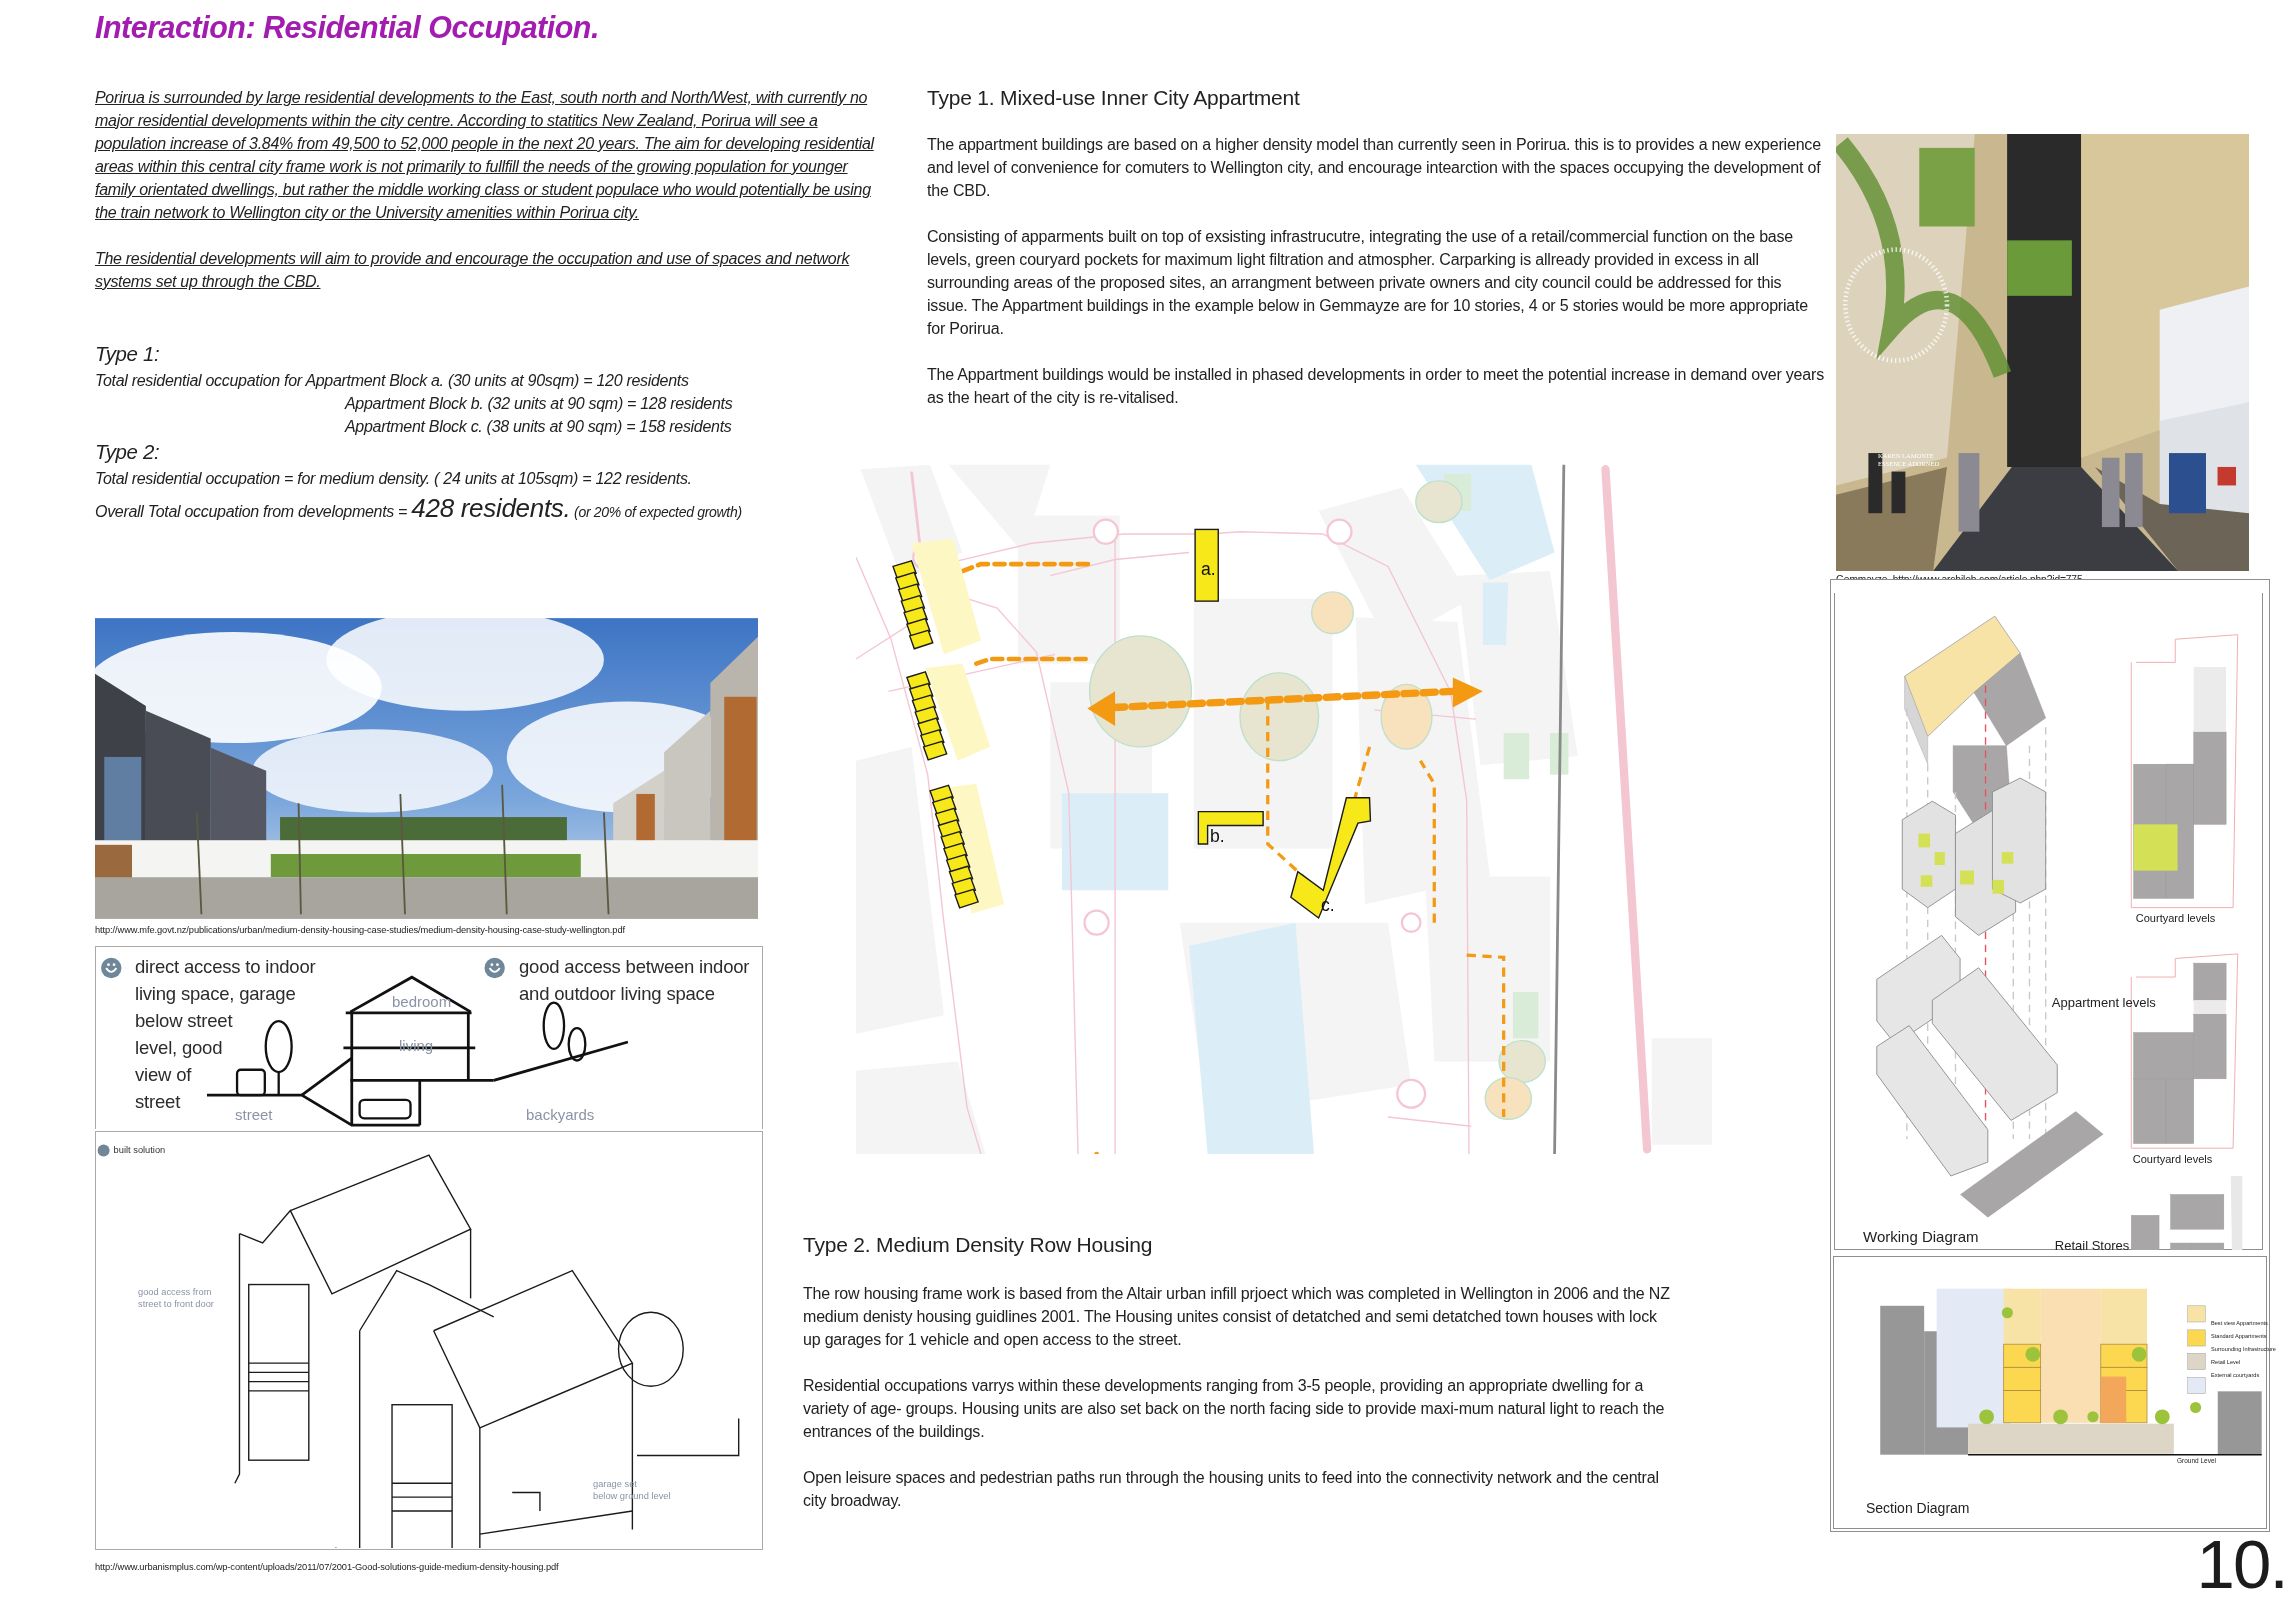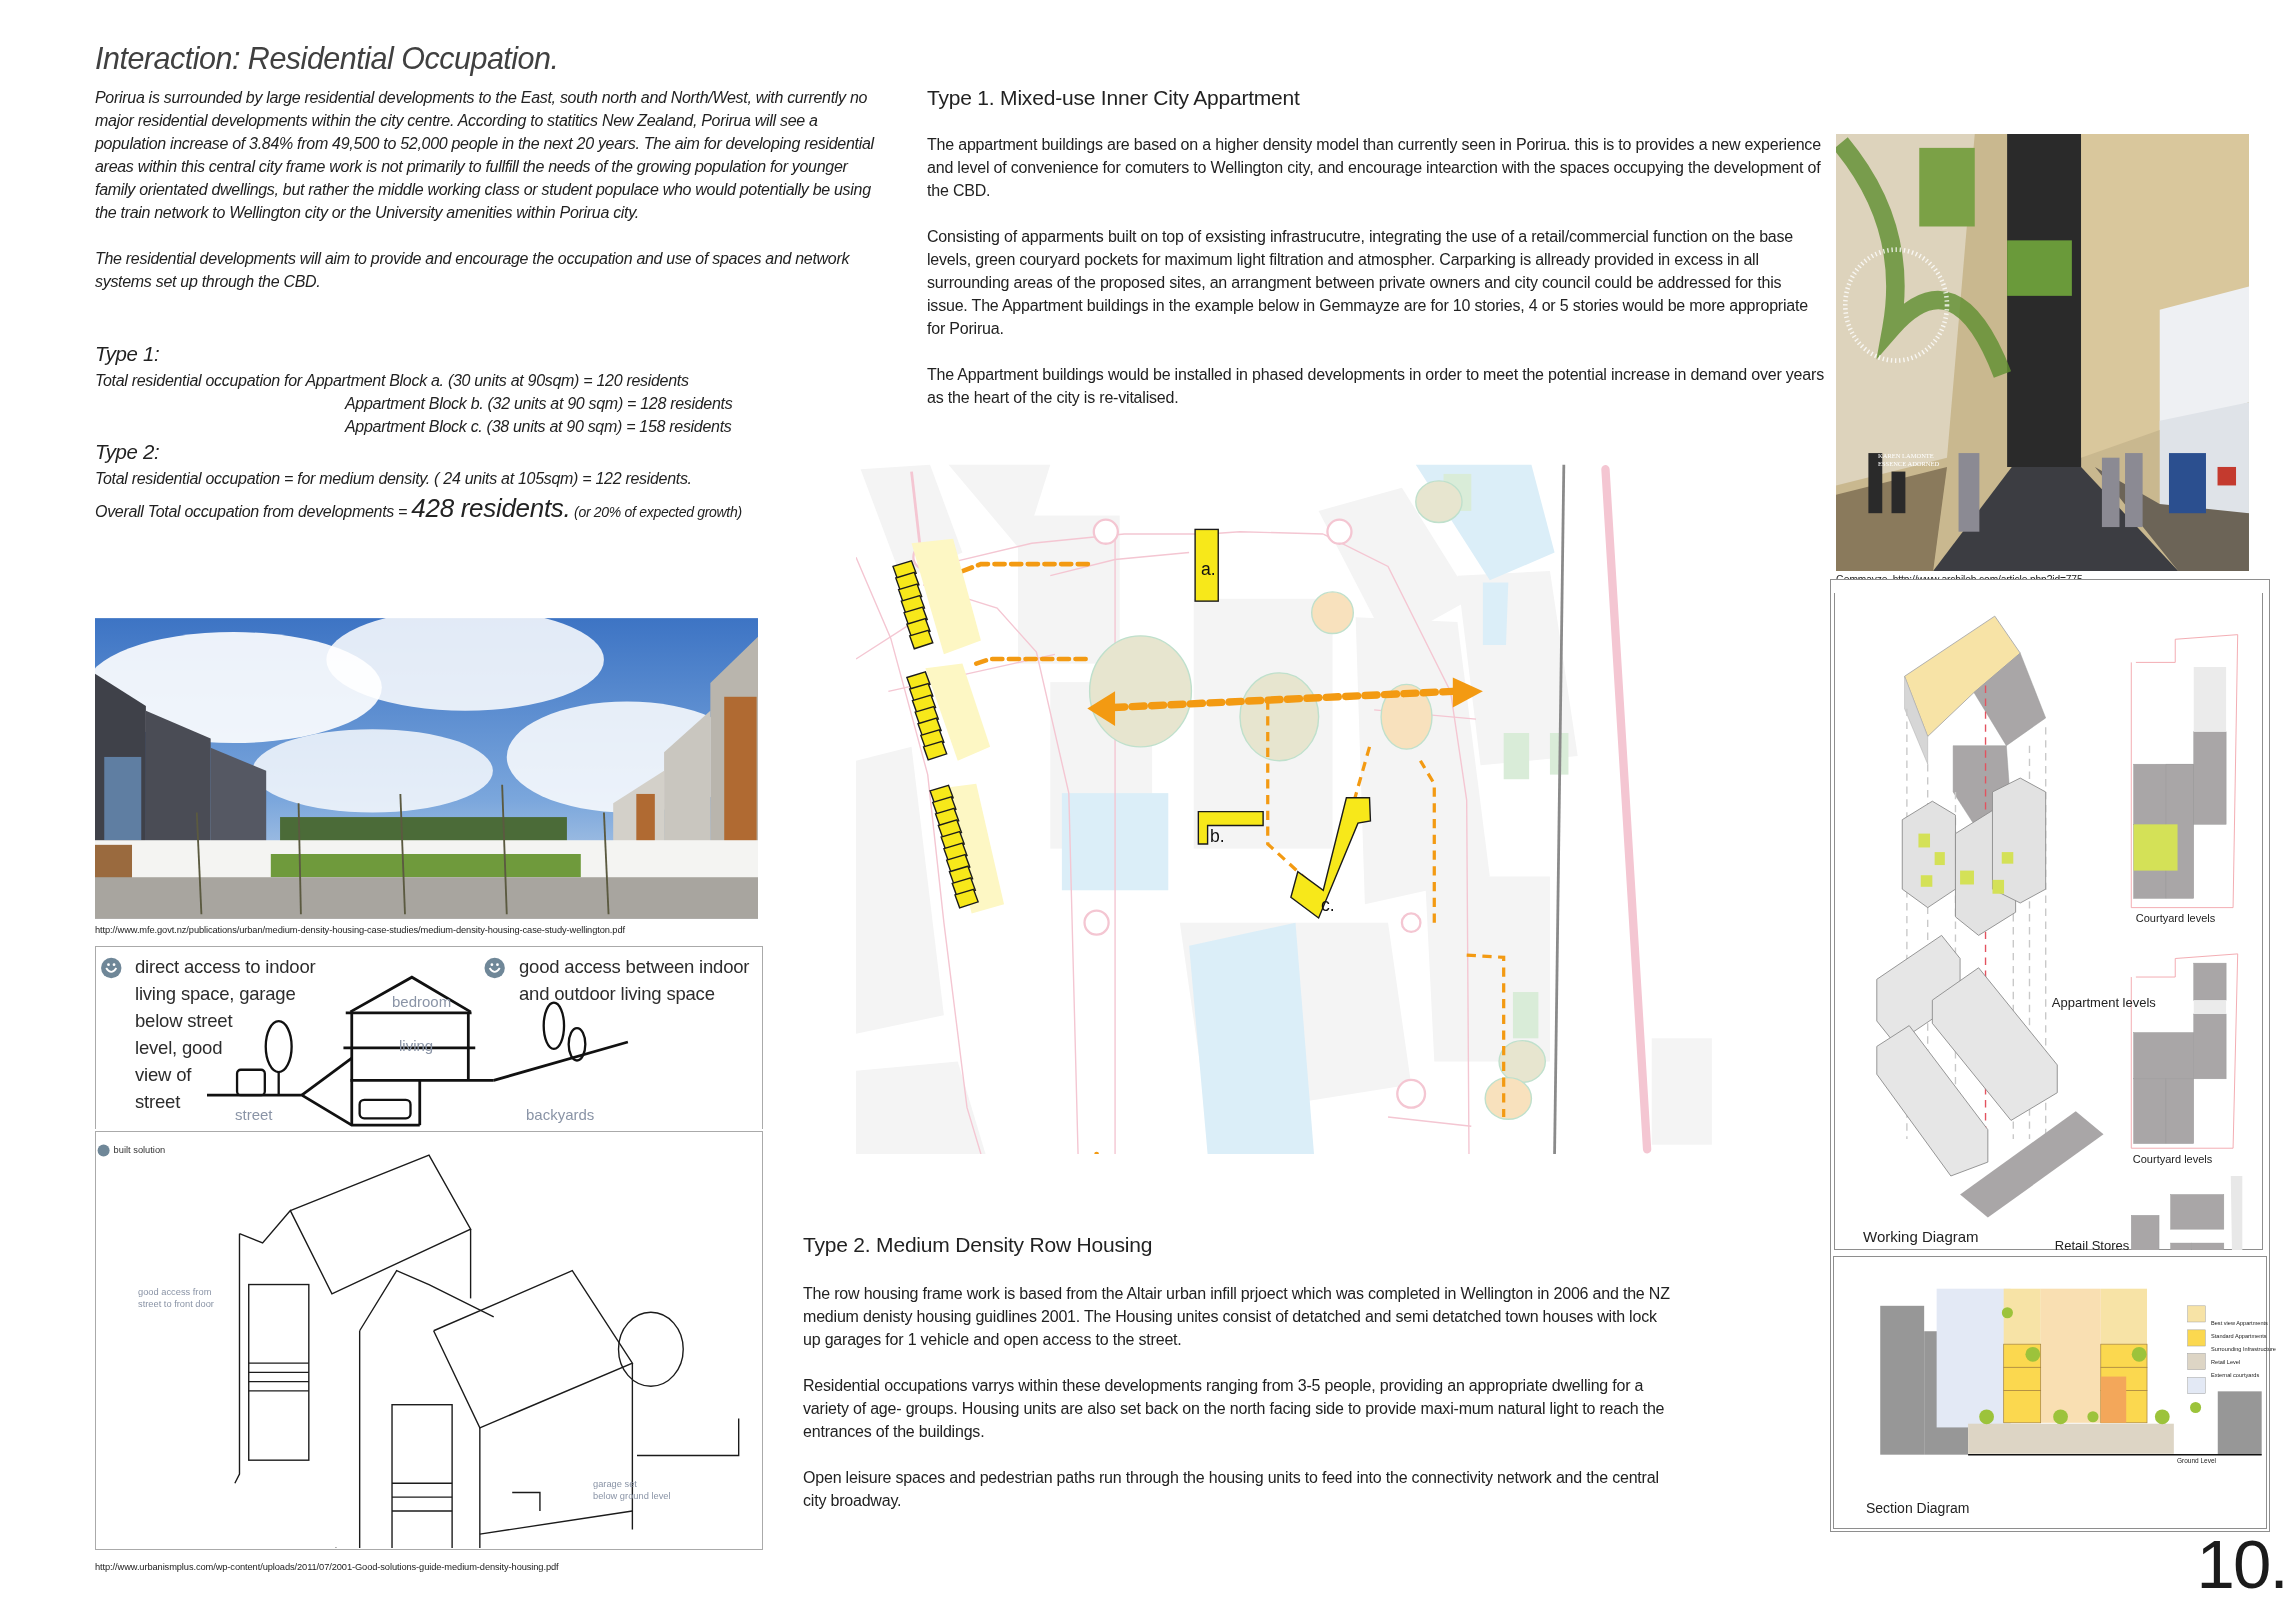--- a/index.html
+++ b/index.html
@@ -1,21 +1,21 @@
 <!DOCTYPE html>
 <html style="font-size:7.4px"><head>
 <meta charset="utf-8">
 <style>
   * { box-sizing: border-box; margin: 0; padding: 0; }
   html, body { width: 2295px; height: 1608px; background: #ffffff; overflow: hidden; }
   body { position: relative; font-family: "Liberation Sans", sans-serif; color: #1f1f1f; }
   .abs { position: absolute; }
-  .title { left: 95px; top: 10.2px; font-size: 30.5px; font-style: italic; font-weight: 400; letter-spacing: -0.5px; color: #404040; margin-top: 31px; }
+  .title { left: 95px; top: 10.2px; font-size: 30.5px; font-style: italic; font-weight: 700; letter-spacing: -0.5px; color: #a21caf; }
   .intro { left: 95px; top: 86px; width: 787px; font-size: 16px; font-style: italic; line-height: 23px; color: #222; letter-spacing: -0.3px; }
-  .intro p { margin-bottom: 23px; }
+  .intro p { margin-bottom: 23px; text-decoration: underline; }
   .occ { left: 95px; top: 340px; width: 814px; font-style: italic; color: #222; letter-spacing: -0.3px; }
   .occ .h { font-size: 20.4px; line-height: 29px; }
   .occ .line { font-size: 16px; line-height: 23px; }
   .occ .indent { padding-left: 250px; }
   .occ .big { font-size: 26px; }
   .occ .small { font-size: 14px; }
   .occ .total { margin-top: 6.5px; }
 
   .h2 { font-size: 21px; color: #222; letter-spacing: -0.2px; }
   .body { font-size: 16px; line-height: 23px; color: #222; letter-spacing: -0.2px; }

